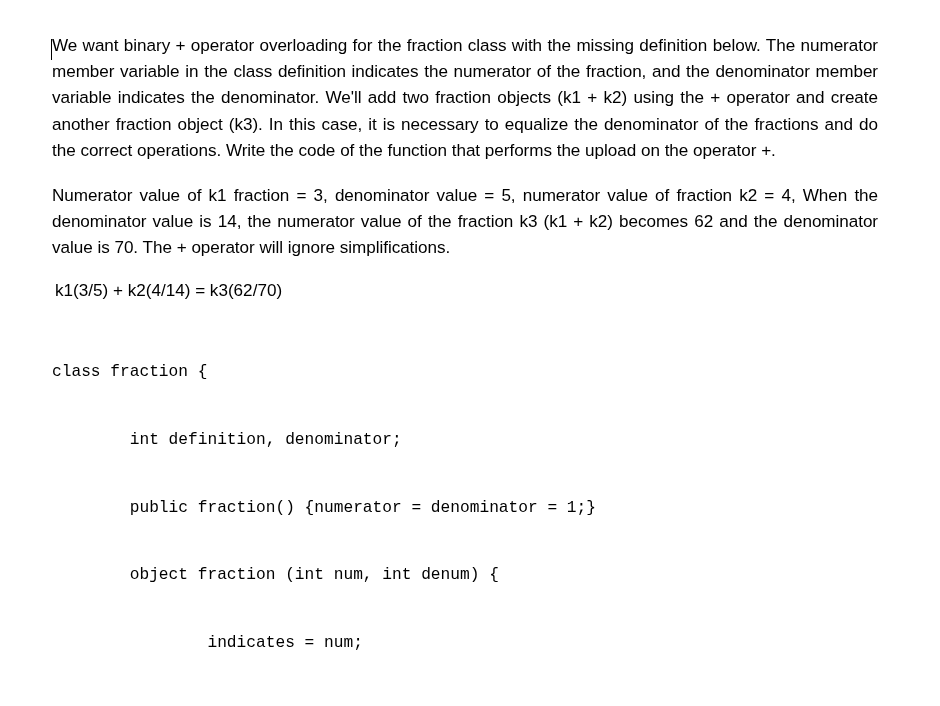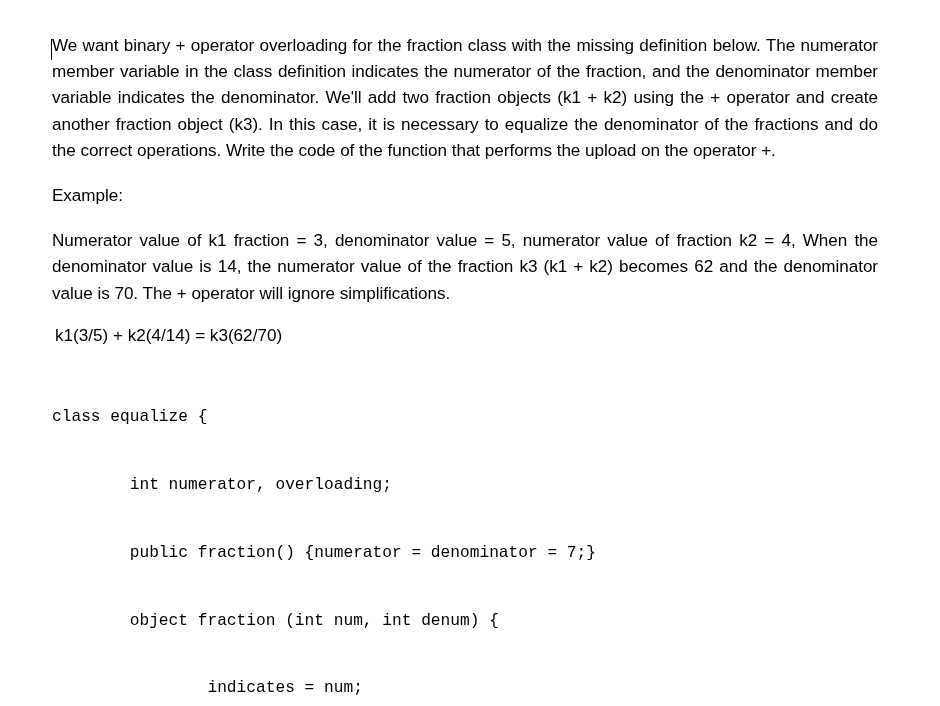--- a/index.html
+++ b/index.html
@@ -85,30 +85,29 @@
 </head>
 <body>
 
 <div class="page">
   <div class="doc-body">
 
     <div class="caret"></div>
 
     <p class="para p1">We want binary + operator overloading for the fraction class with the missing definition below. The numerator member variable in the class definition indicates the numerator of the fraction, and the denominator member variable indicates the denominator. We'll add two fraction objects (k1 + k2) using the + operator and create another fraction object (k3). In this case, it is necessary to equalize the denominator of the fractions and do the correct operations. Write the code of the function that performs the upload on the operator +.</p>
 
-    <p class="para p2">Example:</p>
 
     <p class="para p3">Numerator value of k1 fraction = 3, denominator value = 5, numerator value of fraction k2 = 4, When the denominator value is 14, the numerator value of the fraction k3 (k1 + k2) becomes 62 and the denominator value is 70. The + operator will ignore simplifications.</p>
 
     <p class="eqline">k1(3/5) + k2(4/14) = k3(62/70)</p>
 
     <div class="code-block">
-      <div class="code-line">class equalize {</div>
-      <div class="code-line">        int numerator, overloading;</div>
-      <div class="code-line">        public fraction() {numerator = denominator = 7;}</div>
+      <div class="code-line">class fraction {</div>
+      <div class="code-line">        int definition, denominator;</div>
+      <div class="code-line">        public fraction() {numerator = denominator = 1;}</div>
       <div class="code-line">        object fraction (int num, int denum) {</div>
       <div class="code-line">                indicates = num;</div>
       
       
       
       
       
     </div>
 
   </div>

